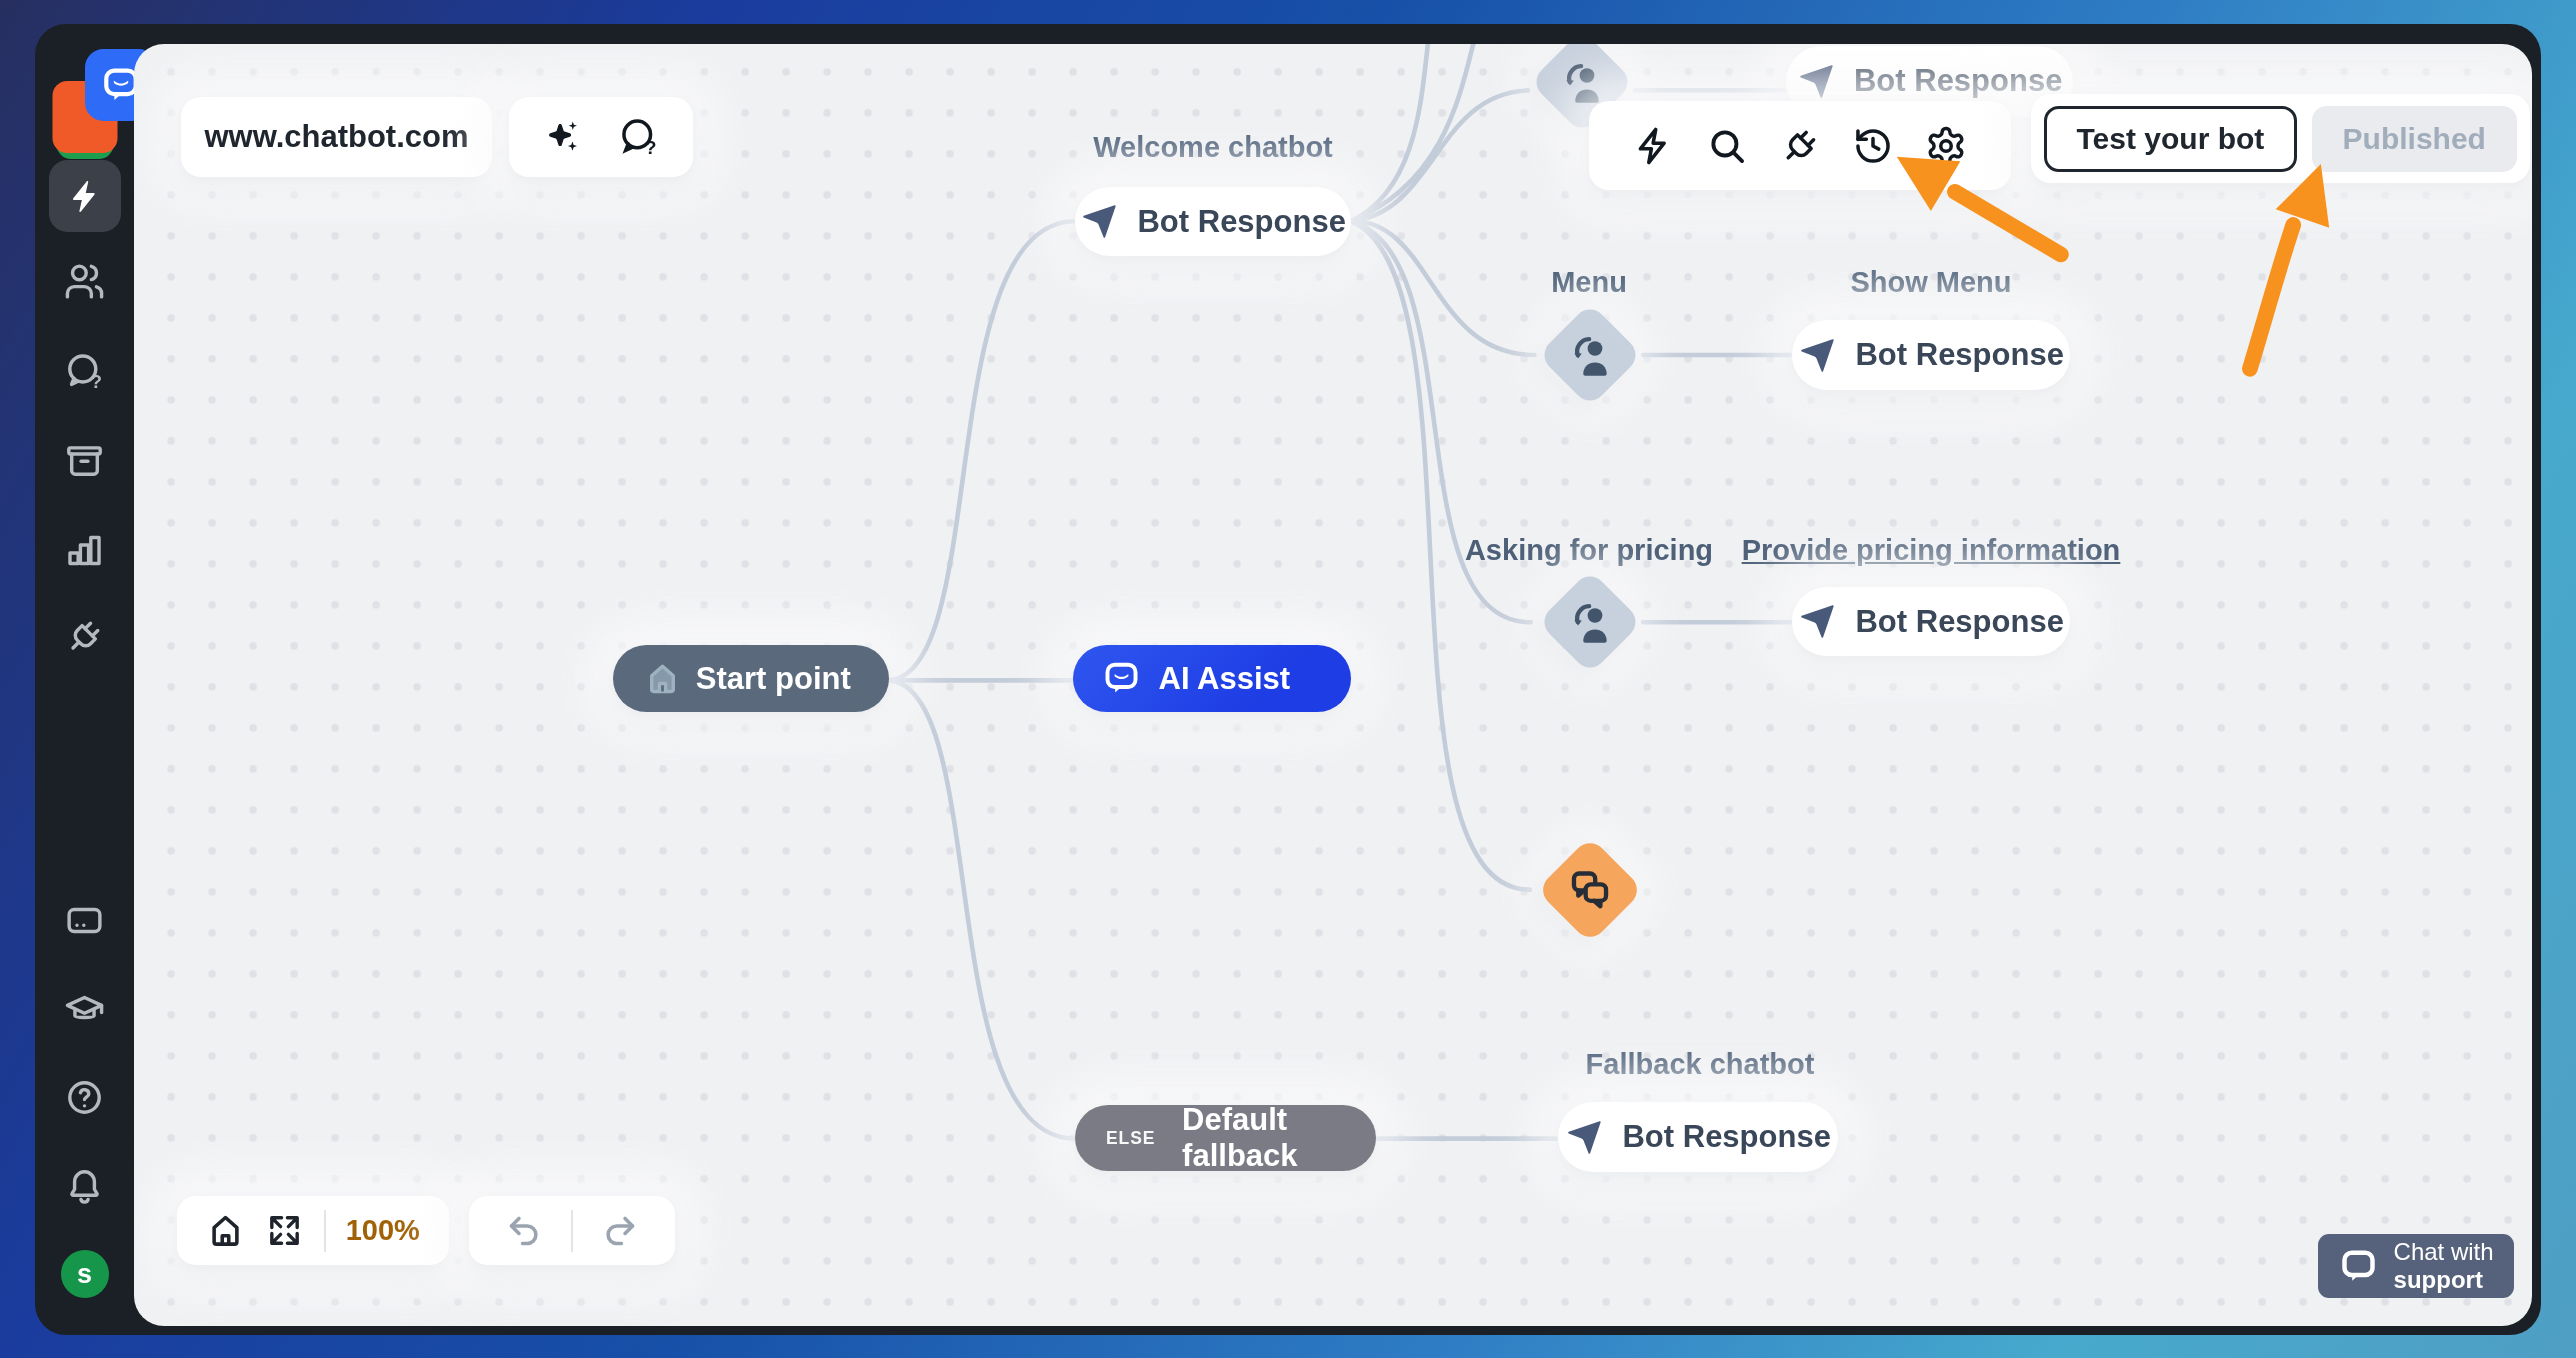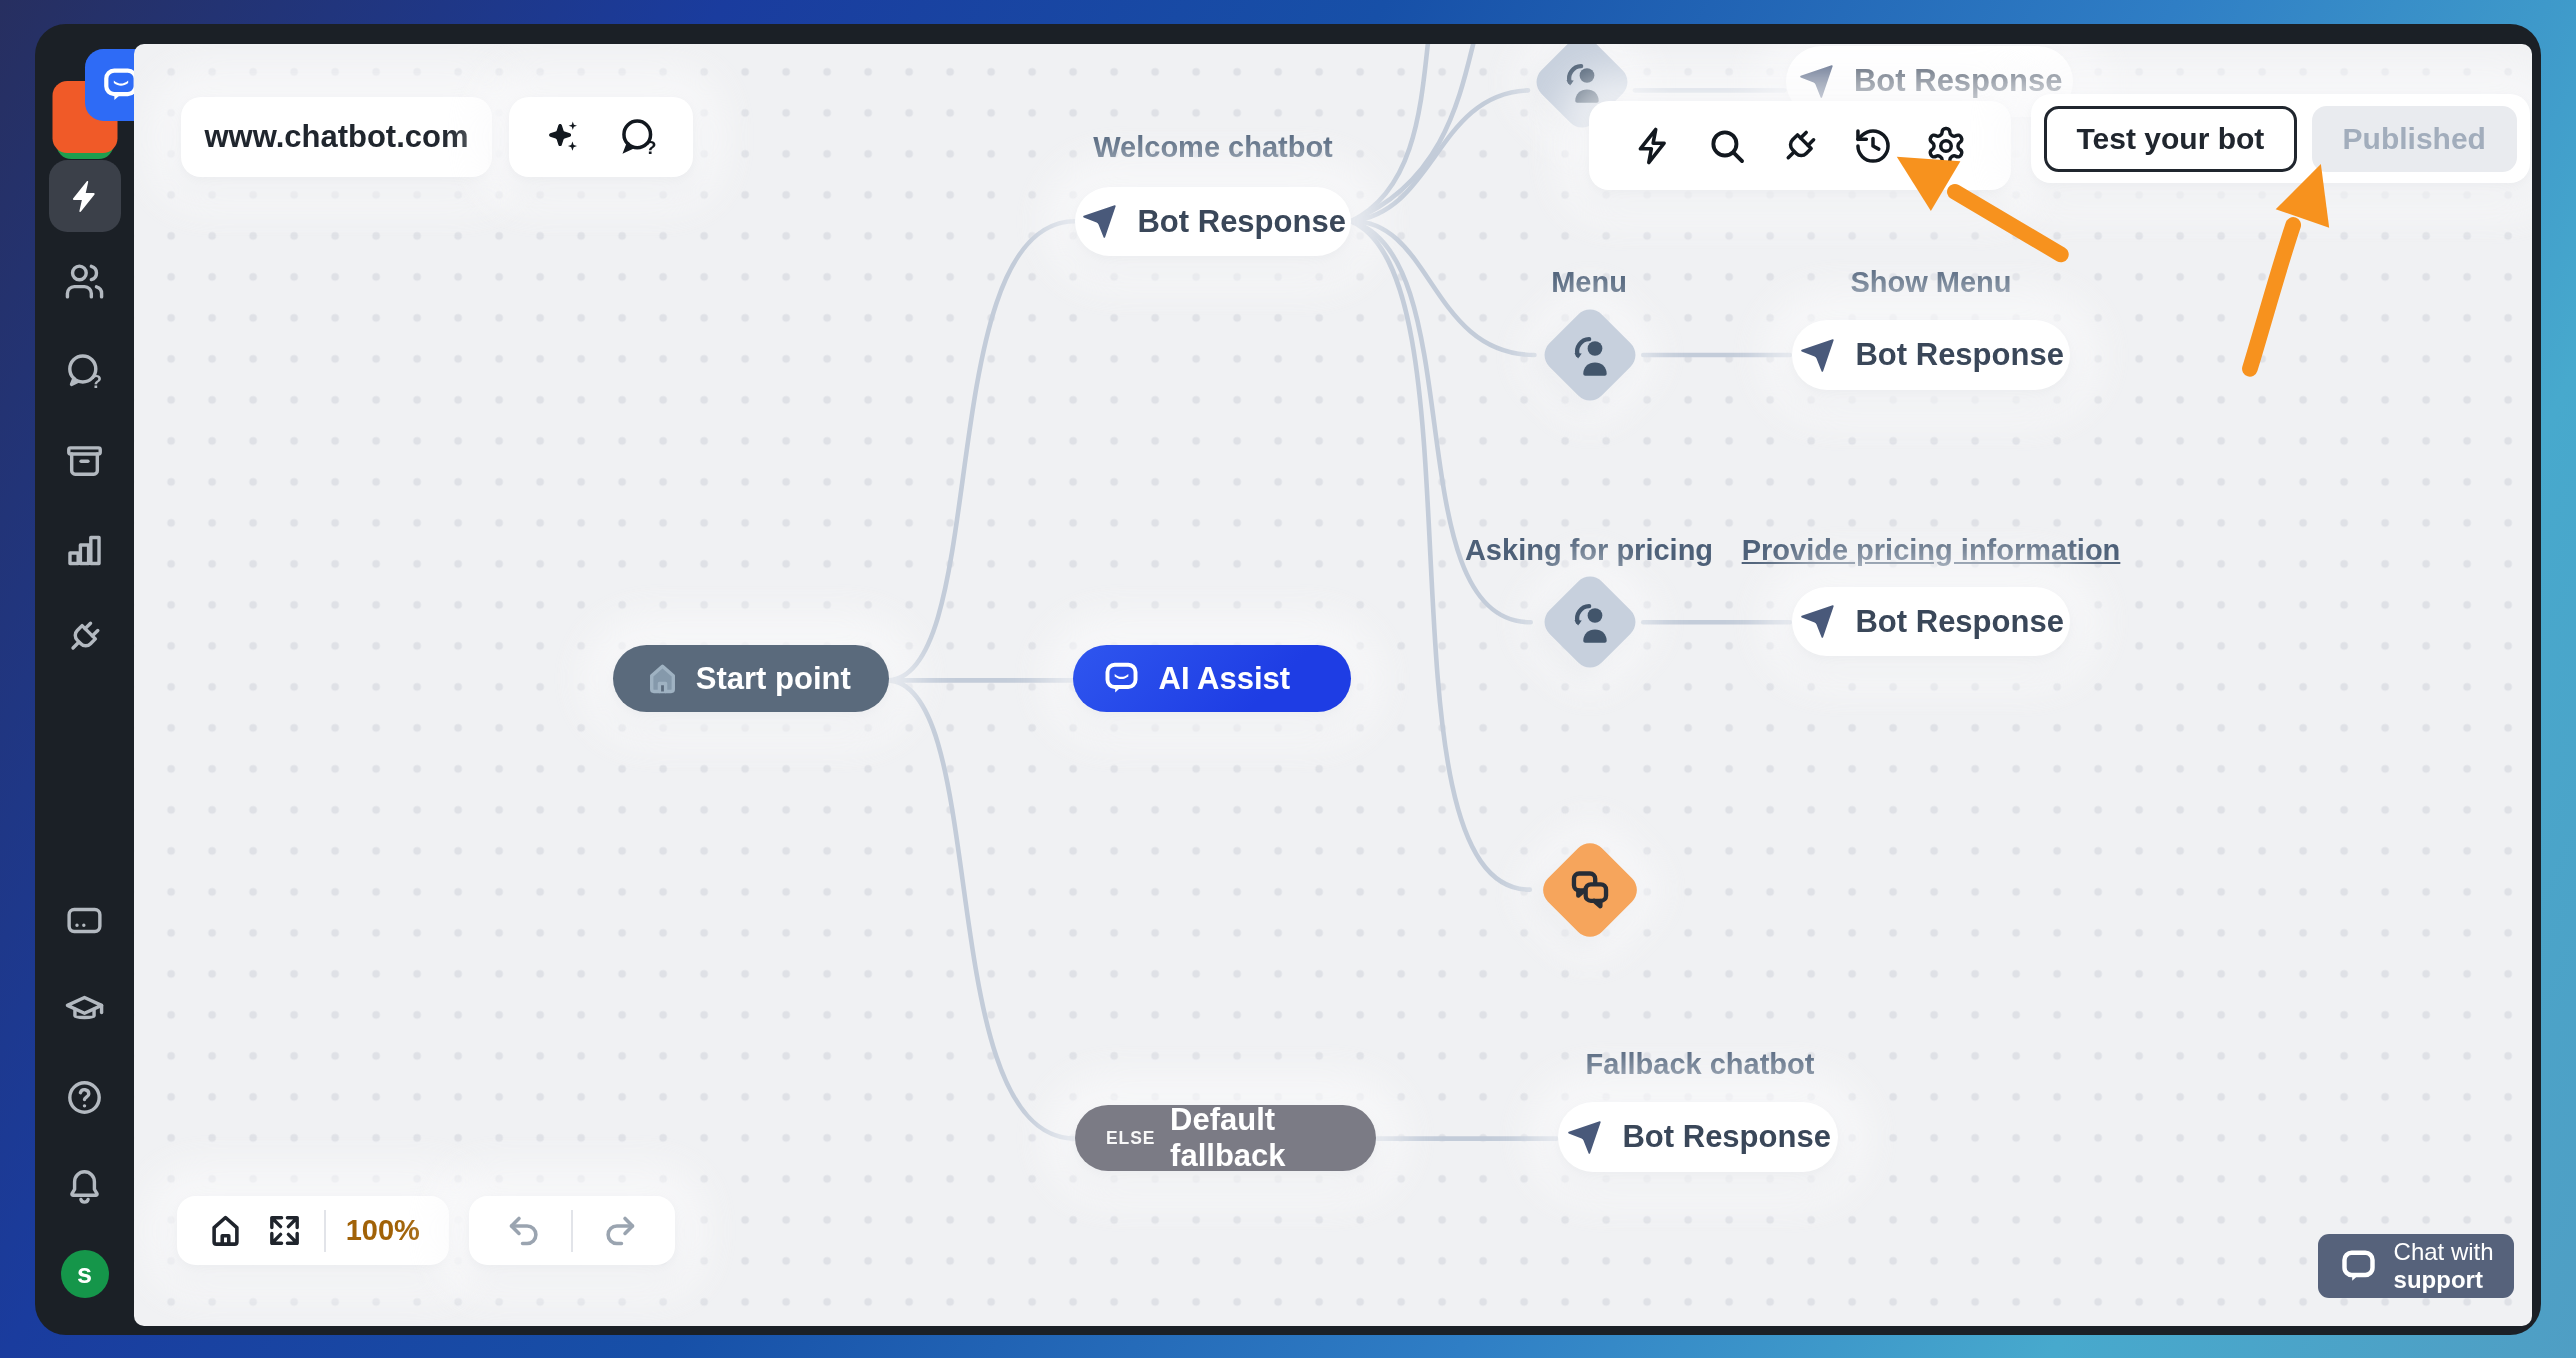--- a/index.html
+++ b/index.html
@@ -19,38 +19,38 @@
   .logo-layer { position:absolute; left:50%; transform:translateX(-50%); border-radius:14.8px; }
   .layer-orange { top:32px; width:65px; height:72px; background:#f05a28; z-index:2; }
   .layer-green  { top:38px; width:57px; height:72px; background:#1d9e4f; z-index:1; }
   .active-tile { width:72px; height:72px; border-radius:18.4px; background:#3b4049; }
   .side-icon { width:44px; height:44px; color:#b3b9c0; }
   .side-icon svg { width:41px; height:41px; display:block; margin:auto; }
   .avatar { width:48px; height:48px; border-radius:50%; background:#15964a; color:#fff; font-size:27px; font-weight:700; }
   
   .canvas {
     position:absolute; left:99px; top:20px; width:2398px; height:1282px;
-    border-radius:10px; background-color:#f0f1f3; overflow:hidden;
+    border-radius:30px; background-color:#f0f1f3; overflow:hidden;
     background-image:radial-gradient(circle,#dfe1e6 3.7px,transparent 4.2px);
     background-size:41px 41px; background-position:16.6px 7.4px;
   }
   .connectors, .arrows { position:absolute; inset:0; width:100%; height:100%; }
   .arrows { z-index:9; pointer-events:none; }
   .elev { box-shadow:0 0 42px 29.5px rgba(250,250,251,.75), 0 11px 24px rgba(40,55,80,.10), 0 2.8px 6.5px rgba(40,55,80,.08); }
   
   .bot-pill {
     position:absolute; background:#fff; border-radius:37px; display:flex; align-items:center; justify-content:center;
     gap:18.4px; color:#3a4759; font-size:31px; font-weight:700; z-index:2; cursor:pointer;
   }
   .plane { width:39px; height:39px; }
   .caption { position:absolute; transform:translateX(-50%); color:#4d6078; font-size:29px; font-weight:700; white-space:nowrap; z-index:2; }
   .solid-pill { position:absolute; border-radius:37px; display:flex; align-items:center; color:#fff; font-size:31px; font-weight:700; z-index:2; cursor:pointer; }
   .start-pill { background:#5a6a7c; }
   .ai-pill { background:linear-gradient(135deg,#2f56ef 0%,#1e3de4 70%); }
-  .df-pill { background:#7b7b85; font-weight:600; }
+  .df-pill { background:#7b7b85; font-weight:600;gap:12px; }
   .else-badge { font-size:17.5px; font-weight:700; letter-spacing:0.9px; margin:0 14.8px 0 31px; opacity:.95; }
   .diamond {
     position:absolute; transform:rotate(45deg); border-radius:16.6px; background:#c7d0dd; z-index:2; cursor:pointer;
     box-shadow:0 0 37px 22px rgba(250,250,251,.7), 0 9.2px 20px rgba(40,55,80,.10);
     display:flex; align-items:center; justify-content:center;
   }
   .diamond > .d-icon { transform:rotate(-45deg); width:52px; height:52px; }
   .diamond-orange { background:#f6a55c; }
   
   .white-pill { position:absolute; background:#fff; border-radius:20px; display:flex; align-items:center; z-index:5; }

